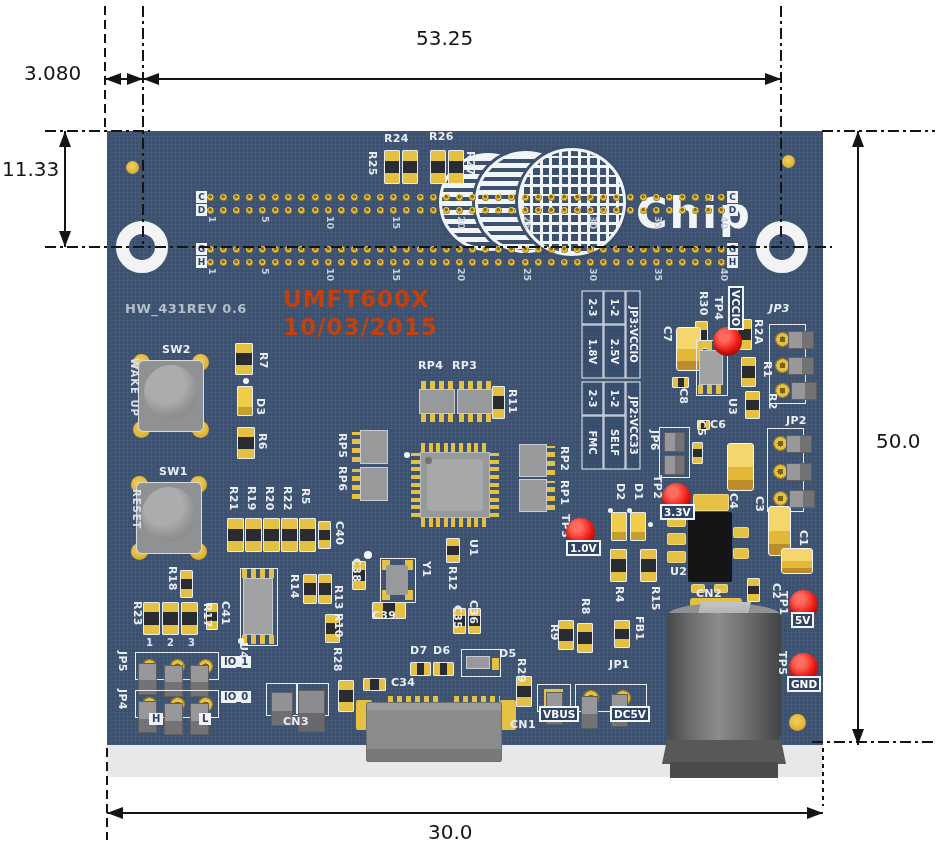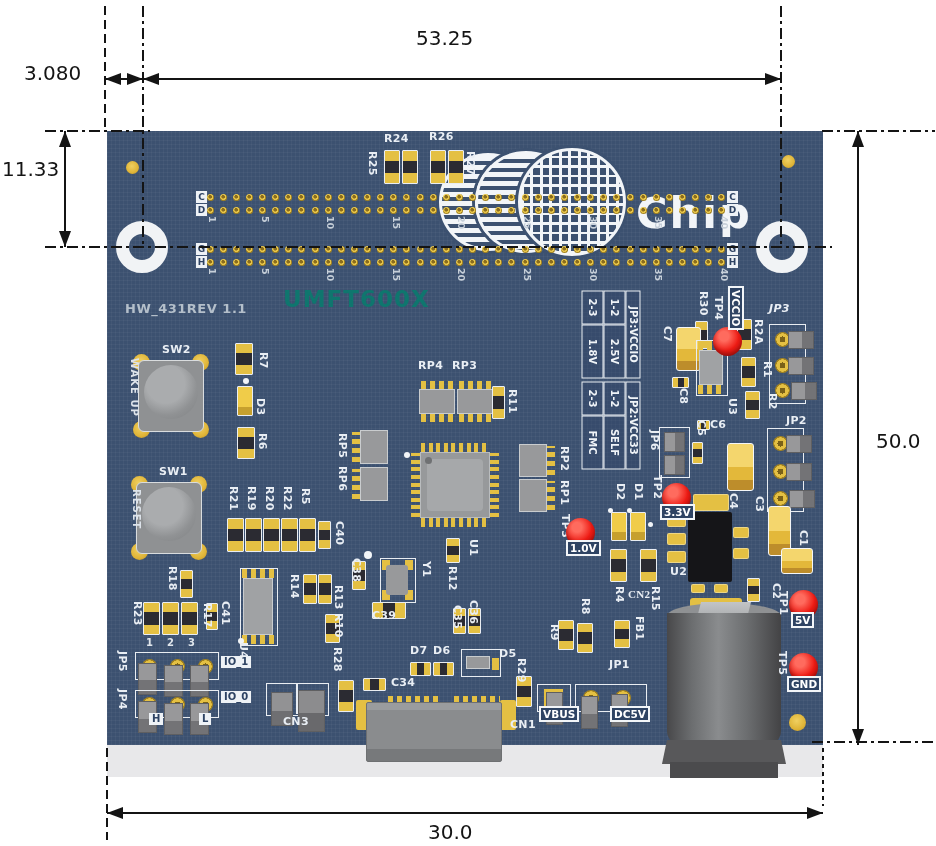--- a/index.html
+++ b/index.html
@@ -13,21 +13,21 @@
       repeating-linear-gradient(90deg, rgba(255,255,255,.035) 0 1px, transparent 1px 4px);}
   #strip{position:absolute;left:107px;top:745px;width:716px;height:32px;background:#e8e8ea;z-index:1;}
   
   .logoc{position:absolute;border-radius:50%;z-index:2;border:3px solid #f2f5f8;box-shadow:0 0 0 3px #3c5170;box-sizing:border-box;}
   .logoc.stripes{background:repeating-linear-gradient(180deg,#f2f5f8 0 5px,#3c5170 5px 9px);}
   .logoc.grid{background-color:#3c5170;background-image:
       repeating-linear-gradient(0deg,#f2f5f8 0 2.5px,transparent 2.5px 9.5px),
       repeating-linear-gradient(90deg,#f2f5f8 0 2.5px,transparent 2.5px 9.5px);}
   .logotxt{position:absolute;color:#f2f5f8;z-index:2;line-height:1;letter-spacing:2px;font-weight:800;}
   
-  .bigtxt{position:absolute;font:700 23px "DejaVu Sans",sans-serif;color:#0f766e;letter-spacing:1px;z-index:6;white-space:nowrap;}
+  .bigtxt{position:absolute;font:700 23px "DejaVu Sans",sans-serif;color:#c2410c;letter-spacing:1px;z-index:6;white-space:nowrap;}
   .hwtxt{position:absolute;font:600 13px "DejaVu Sans",sans-serif;color:#b4bfca;letter-spacing:.5px;z-index:6;white-space:nowrap;}
   .lbl{position:absolute;font:600 11px "DejaVu Sans",sans-serif;color:#e9eef4;letter-spacing:.3px;white-space:nowrap;z-index:6;line-height:12px;}
   .r90{transform:rotate(90deg);transform-origin:0 0;}
   .boxd{position:absolute;font:700 10.5px "DejaVu Sans",sans-serif;color:#fff;background:#2e4363;border:2px solid #f2f5f8;
         padding:0 2px;line-height:12px;z-index:7;white-space:nowrap;}
   .boxw{position:absolute;font:700 10px "DejaVu Sans",sans-serif;color:#2e4363;background:#eef2f6;
         padding:0 3px;line-height:12px;z-index:7;white-space:nowrap;}
   .pbox{position:absolute;width:11px;height:12px;background:#eef2f6;color:#2e4363;font:700 9px "DejaVu Sans",sans-serif;
         display:flex;align-items:center;justify-content:center;z-index:6;}
   .tick{position:absolute;font:600 9.5px "DejaVu Sans",sans-serif;color:#c6cfd9;z-index:6;transform:rotate(90deg);transform-origin:0 0;white-space:nowrap;}
@@ -52,22 +52,23 @@
 <div id="scene">
 
   <div id="board"></div>
   <div id="strip"></div>
 
   <div class="logoc stripes" style="left:439px;top:153px;width:98px;height:98px;"></div>
   <div class="logoc stripes" style="left:475px;top:151px;width:102px;height:102px;"></div>
   <div class="logoc grid" style="left:518px;top:148px;width:108px;height:108px;"></div>
   <div class="logotxt" style="left:636px;top:192px;font-size:43px;">Chip</div>
 
-  <div class="hwtxt" style="left:125px;top:301px;">HW_431REV 1.1</div>
+  <div class="hwtxt" style="left:125px;top:301px;">HW_431REV 0.6</div>
   <div class="bigtxt" style="left:283px;top:286px;">UMFT600X</div>
+  <div class="bigtxt" style="left:283px;top:314px;">10/03/2015</div>
 
   <div class="ld-v" style="left:104px;top:6px;height:125px;"></div>
   <div class="dd-v" style="left:142px;top:6px;height:242px;"></div>
   <div class="dd-v" style="left:780px;top:6px;height:242px;"></div>
   <div class="dd-h" style="left:45px;top:130px;width:105px;"></div>
   <div class="dd-h" style="left:45px;top:246px;width:787px;"></div>
   <div class="dd-h" style="left:822px;top:130px;width:113px;"></div>
   <div class="dd-h" style="left:812px;top:741px;width:123px;"></div>
   <div class="ld-v" style="left:106px;top:748px;height:92px;"></div>
   <div class="dot-v" style="left:822px;top:748px;height:58px;"></div>
@@ -546,21 +547,21 @@
     <div class="lbl" style="position: absolute; left: 433px; top: 645px;">D6</div>
     <div class="lbl" style="position: absolute; left: 499px; top: 648px;">D5</div>
     <div class="lbl" style="position: absolute; left: 391px; top: 677px;">C34</div>
     <div class="lbl r90" style="position: absolute; left: 527px; top: 658px;">R29</div>
     <div class="lbl r90" style="position: absolute; left: 591px; top: 598px;">R8</div>
     <div class="lbl r90" style="position: absolute; left: 560px; top: 624px;">R9</div>
     <div class="lbl r90" style="position: absolute; left: 625px; top: 586px;">R4</div>
     <div class="lbl r90" style="position: absolute; left: 661px; top: 586px;">R15</div>
     <div class="lbl r90" style="position: absolute; left: 645px; top: 616px;">FB1</div>
     <div class="lbl" style="position: absolute; left: 609px; top: 659px;">JP1</div>
-    <div class="lbl" style="position: absolute; left: 628px; top: 588px; font-family: Liberation Serif, serif;">CN2</div>
+    <div class="lbl" style="position: absolute; left: 696px; top: 588px;">CN2</div>
     <div class="lbl" style="position: absolute; left: 670px; top: 566px;">U2</div>
     <div class="lbl r90" style="position: absolute; left: 709px; top: 291px;">R30</div>
     <div class="lbl r90" style="position: absolute; left: 724px; top: 296px;">TP4</div>
     <div class="lbl r90" style="position: absolute; left: 673px; top: 326px;">C7</div>
     <div class="lbl r90" style="position: absolute; left: 689px; top: 388px;">C8</div>
     <div class="lbl r90" style="position: absolute; left: 764px; top: 319px;">R2A</div>
     <div class="lbl r90" style="position: absolute; left: 773px; top: 361px;">R1</div>
     <div class="lbl r90" style="position: absolute; left: 778px; top: 393px;">R2</div>
     <div class="lbl r90" style="position: absolute; left: 738px; top: 398px;">U3</div>
     <div class="lbl" style="position: absolute; left: 769px; top: 303px; font-style: italic;">JP3</div>

